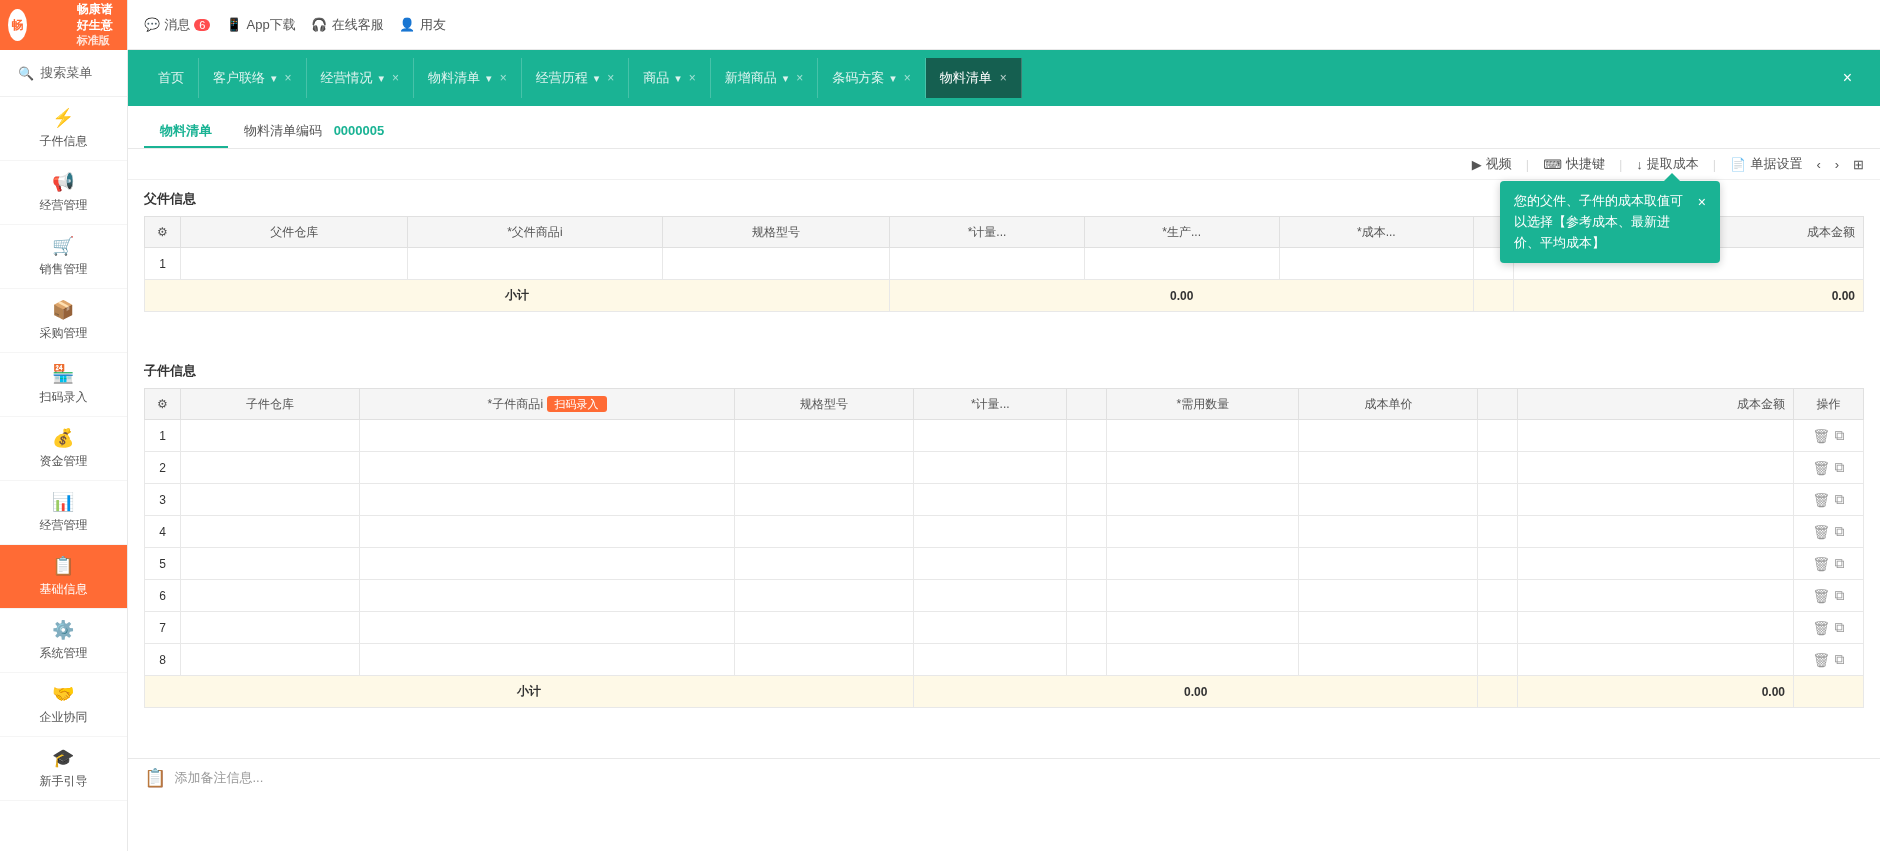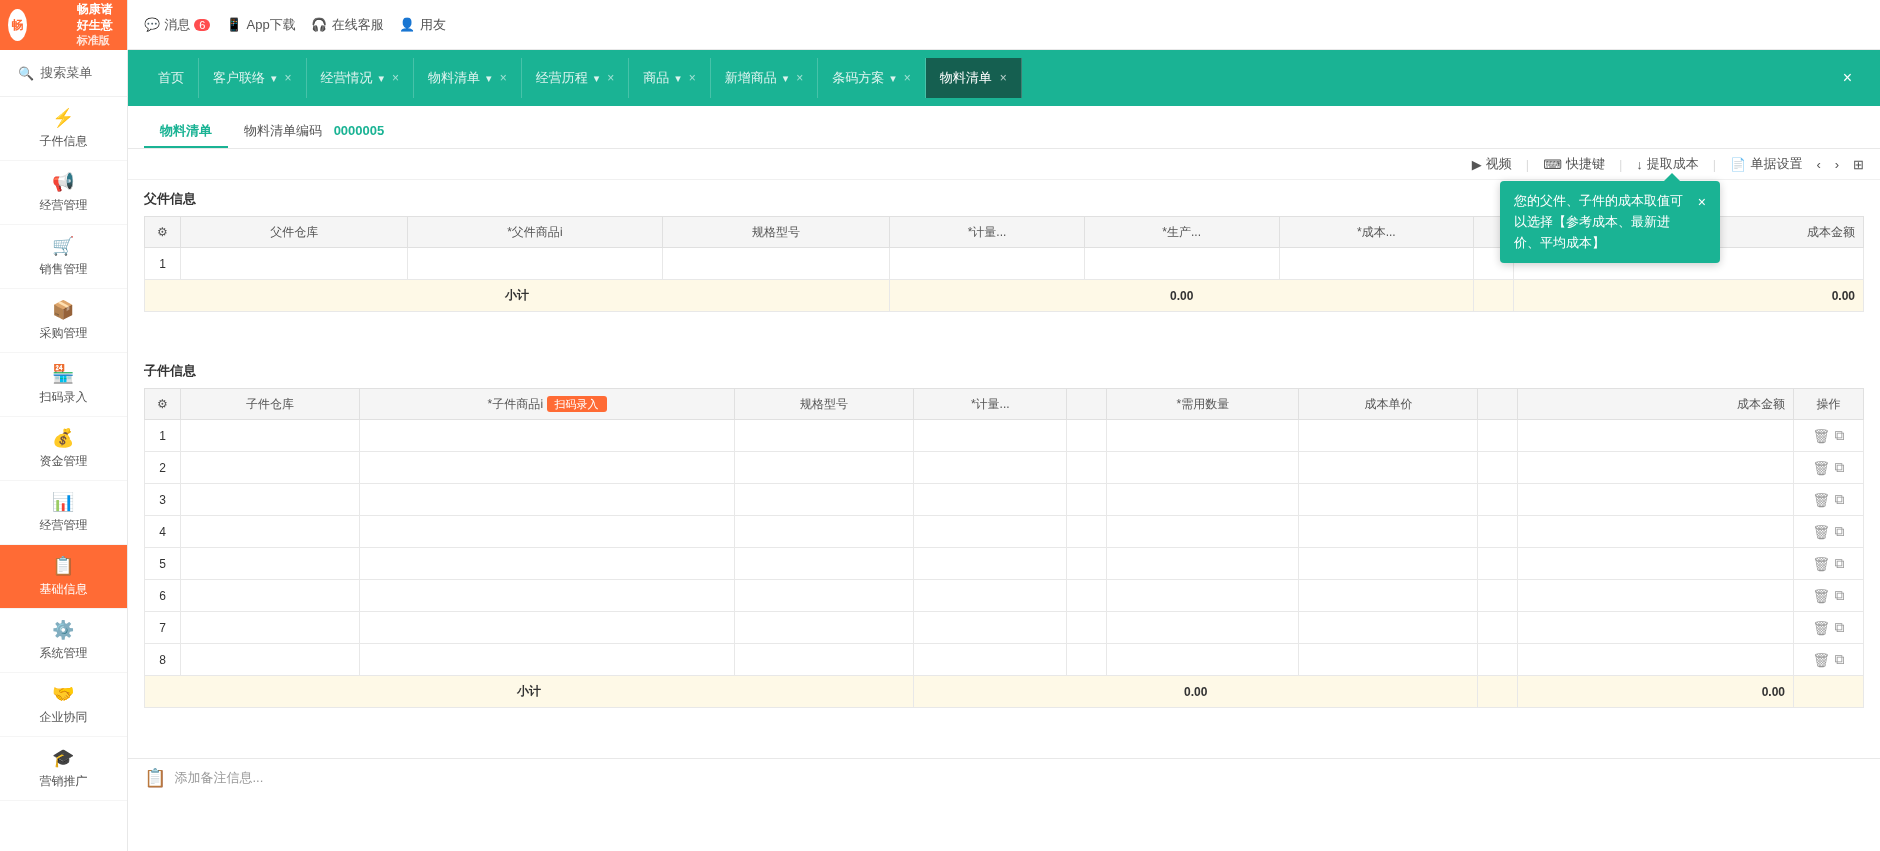--- a/index.html
+++ b/index.html
@@ -327,21 +327,21 @@
     <div class="sidebar-item">
       <span class="icon">⚙️</span>
       <span>系统管理</span>
     </div>
     <div class="sidebar-item">
       <span class="icon">🤝</span>
       <span>企业协同</span>
     </div>
     <div class="sidebar-item">
       <span class="icon">🎓</span>
-      <span>营销推广</span>
+      <span>新手引导</span>
     </div>
   </div>
 </div>
 
 <div class="main">
 
   <div class="topbar">
     <div class="topbar-right">
       <div class="topbar-btn">
         <span>💬</span>

